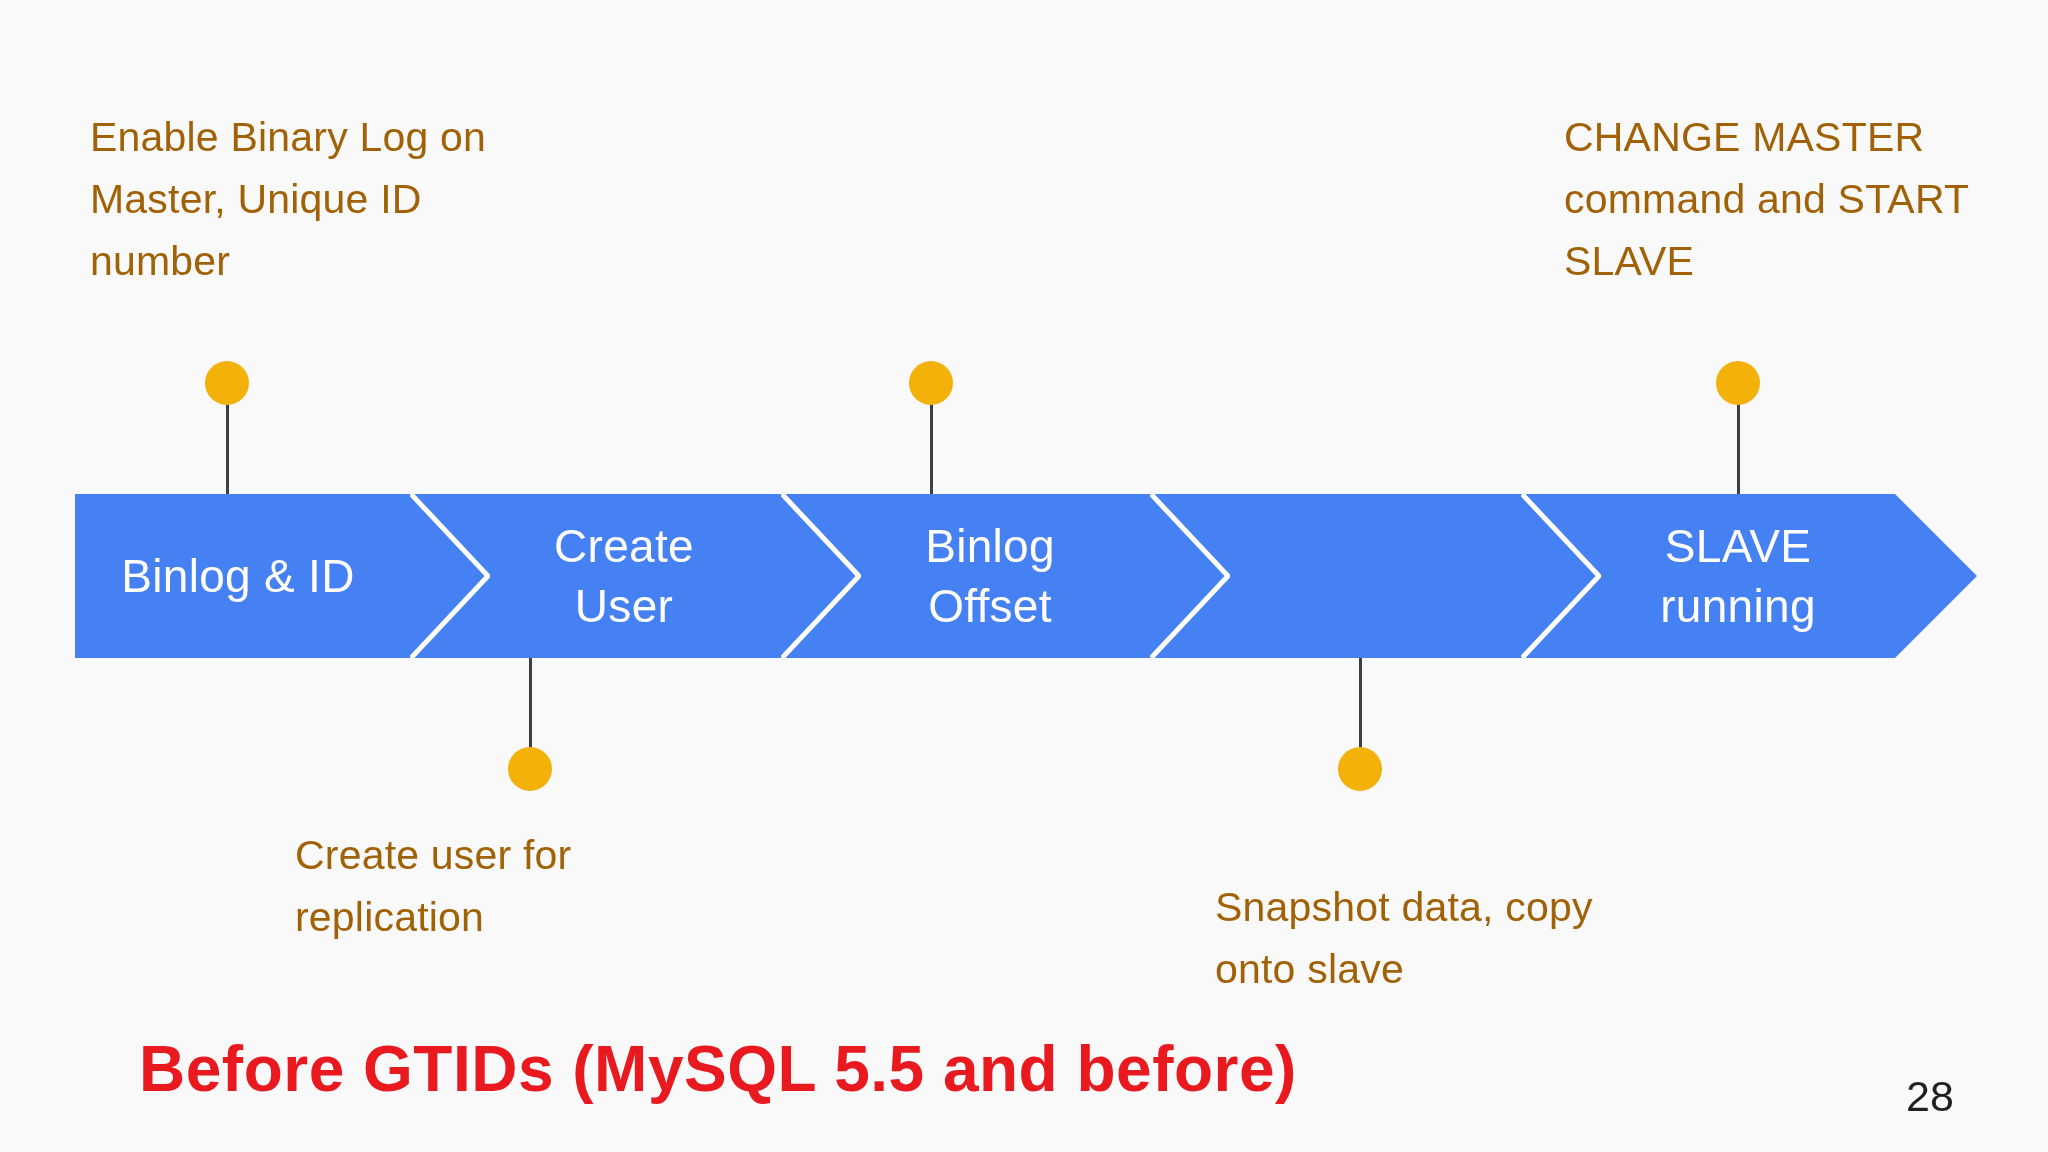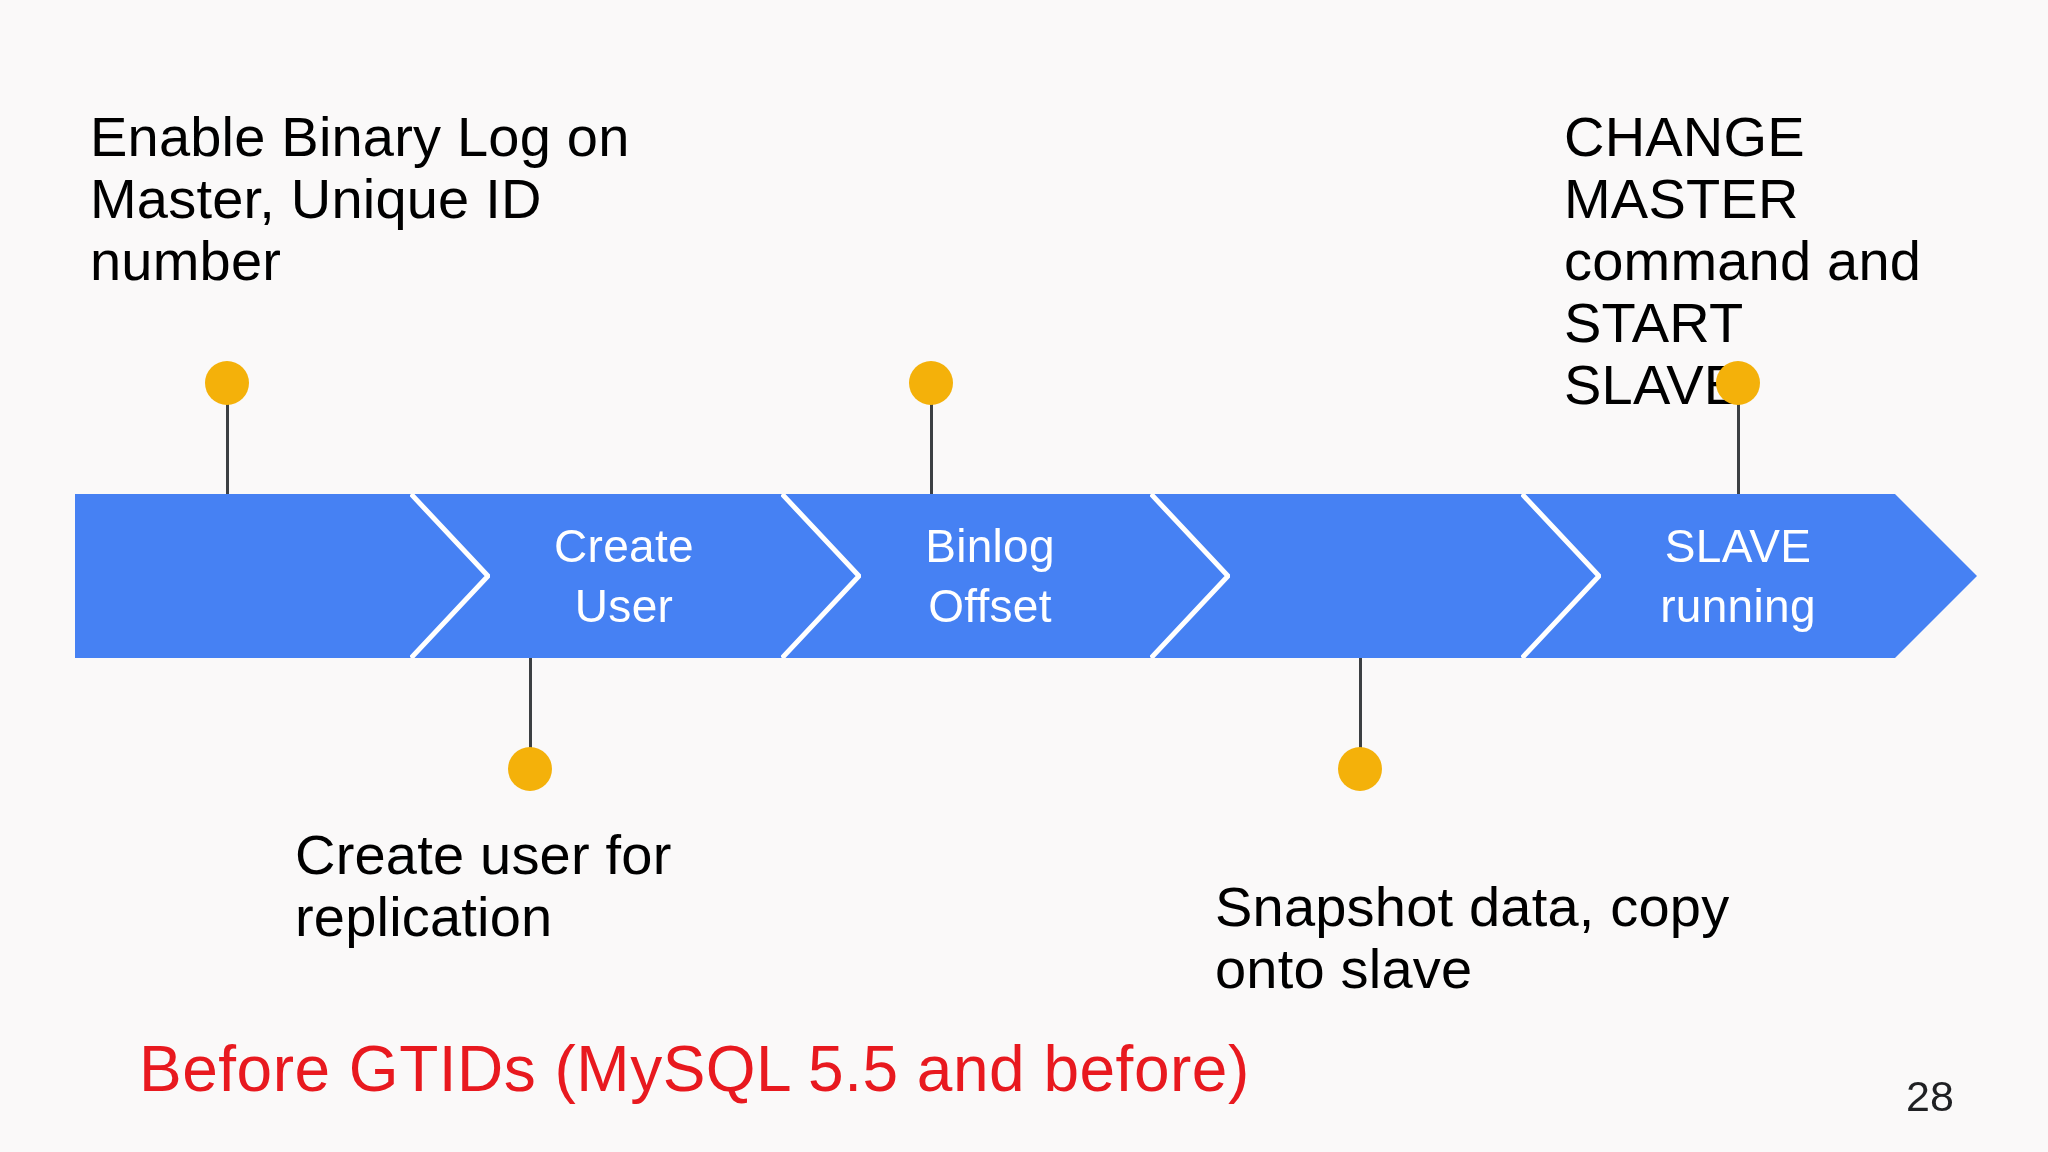--- a/index.html
+++ b/index.html
@@ -11,22 +11,22 @@
   .slide {
     position: relative;
     width: 2048px;
     height: 1152px;
     background: #FAF9F9;
     overflow: hidden;
   }
   
   .caption {
     position: absolute;
-    color: #000000;
-    font-size: 56px;
+    color: #a16207;
+    font-size: 41px;
     line-height: 62px;
     white-space: pre-line;
     letter-spacing: 0.2px;
   }
   .cap-1 { left: 90px;   top: 106px; }
   .cap-3 { left: 760px;  top: 106px; }
   .cap-5 { left: 1520px; top: 106px; margin-left: 44px; }
   .cap-2 { left: 295px;  top: 824px; }
   .cap-4 { left: 1167px; top: 876px; margin-left: 48px; }
 
@@ -96,21 +96,21 @@
   .s4 { left: 1287px; }
   .s5 { left: 1663px; }
 
   
   .slide-title {
     position: absolute;
     left: 139px;
     top: 1032px;
     color: #E8191F;
     font-size: 64px;
-    font-weight: normal;
+    font-weight: bold;
     letter-spacing: 0.5px;
     white-space: nowrap;
   }
   .page-number {
     position: absolute;
     left: 1906px;
     top: 1072px;
     color: #1F2023;
     font-size: 43px;
   }
@@ -151,20 +151,21 @@
     <svg class="chev chev-2" viewBox="0 0 80 164" xmlns="http://www.w3.org/2000/svg">
       <polyline points="1,0 78,82 1,164" fill="none" stroke="#FFFFFF" stroke-width="5"></polyline>
     </svg>
     <svg class="chev chev-3" viewBox="0 0 80 164" xmlns="http://www.w3.org/2000/svg">
       <polyline points="1,0 78,82 1,164" fill="none" stroke="#FFFFFF" stroke-width="5"></polyline>
     </svg>
     <svg class="chev chev-4" viewBox="0 0 80 164" xmlns="http://www.w3.org/2000/svg">
       <polyline points="1,0 78,82 1,164" fill="none" stroke="#FFFFFF" stroke-width="5"></polyline>
     </svg>
 
+    <div class="step-label s1">Binlog &amp; ID</div>
     <div class="step-label s2">Create
 User</div>
     <div class="step-label s3">Binlog
 Offset</div>
     <div class="step-label s5">SLAVE
 running</div>
   </div>
 
   <div class="slide-title">Before GTIDs (MySQL 5.5 and before)</div>
 

